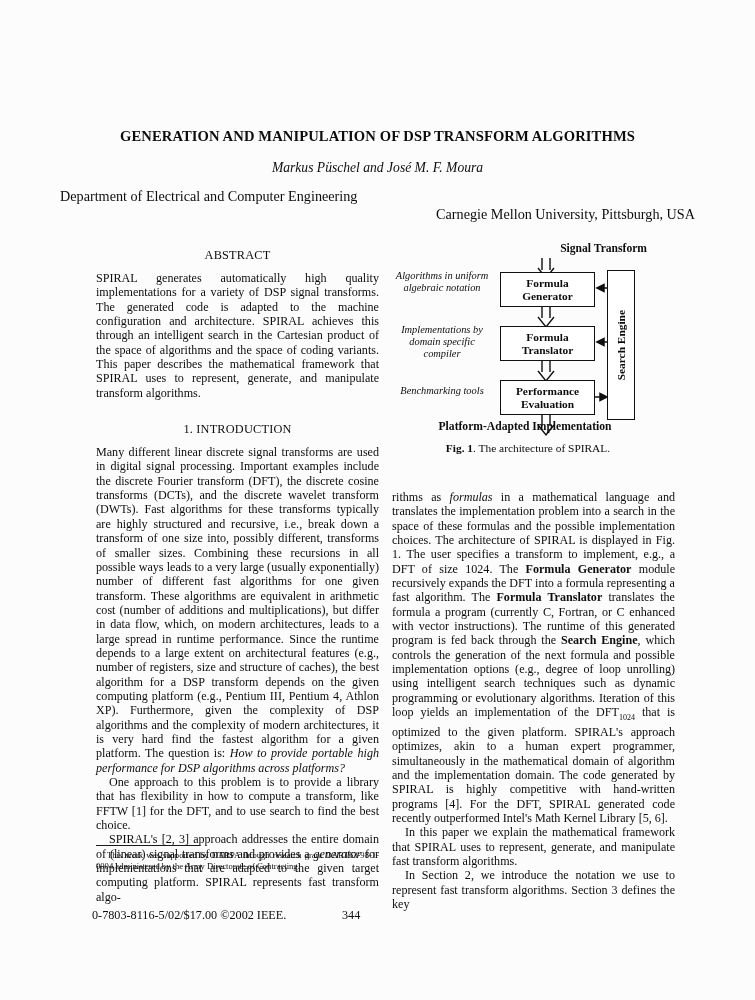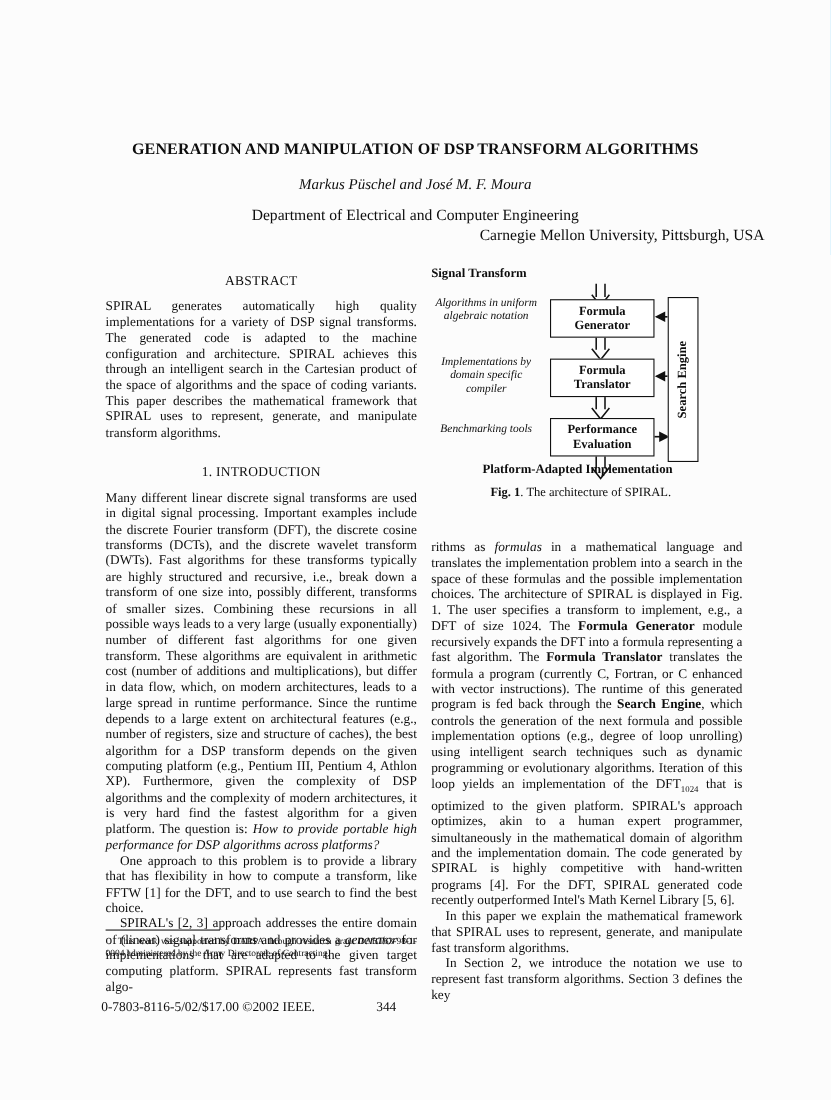--- a/index.html
+++ b/index.html
@@ -38,21 +38,21 @@
     left: 60px; top: 160px;
     width: 635px;
     text-align: center;
     font-style: italic;
     font-size: 13.6px;
   }
   .affil1 {
     position: absolute;
     left: 60px; top: 188px;
     width: 635px;
-    text-align: center;
+    text-align: left;
     font-size: 14.2px;
   }
   .affil2 {
     position: absolute;
     left: 60px; top: 206px;
     width: 635px;
     text-align: right;
     font-size: 14.2px;
   }
 
@@ -112,21 +112,21 @@
   .figure {
     position: absolute;
     left: 392px; top: 240px;
     width: 283px;
     height: 215px;
   }
   .fig-top-label {
     position: absolute;
     left: 0; top: 2px;
     width: 255px;
-    text-align: left;
+    text-align: right;
     font-weight: bold;
     font-size: 11.6px;
   }
   .fig-bottom-label {
     position: absolute;
     left: -3px; top: 180px;
     width: 272px;
     text-align: center;
     font-weight: bold;
     font-size: 11.6px;

